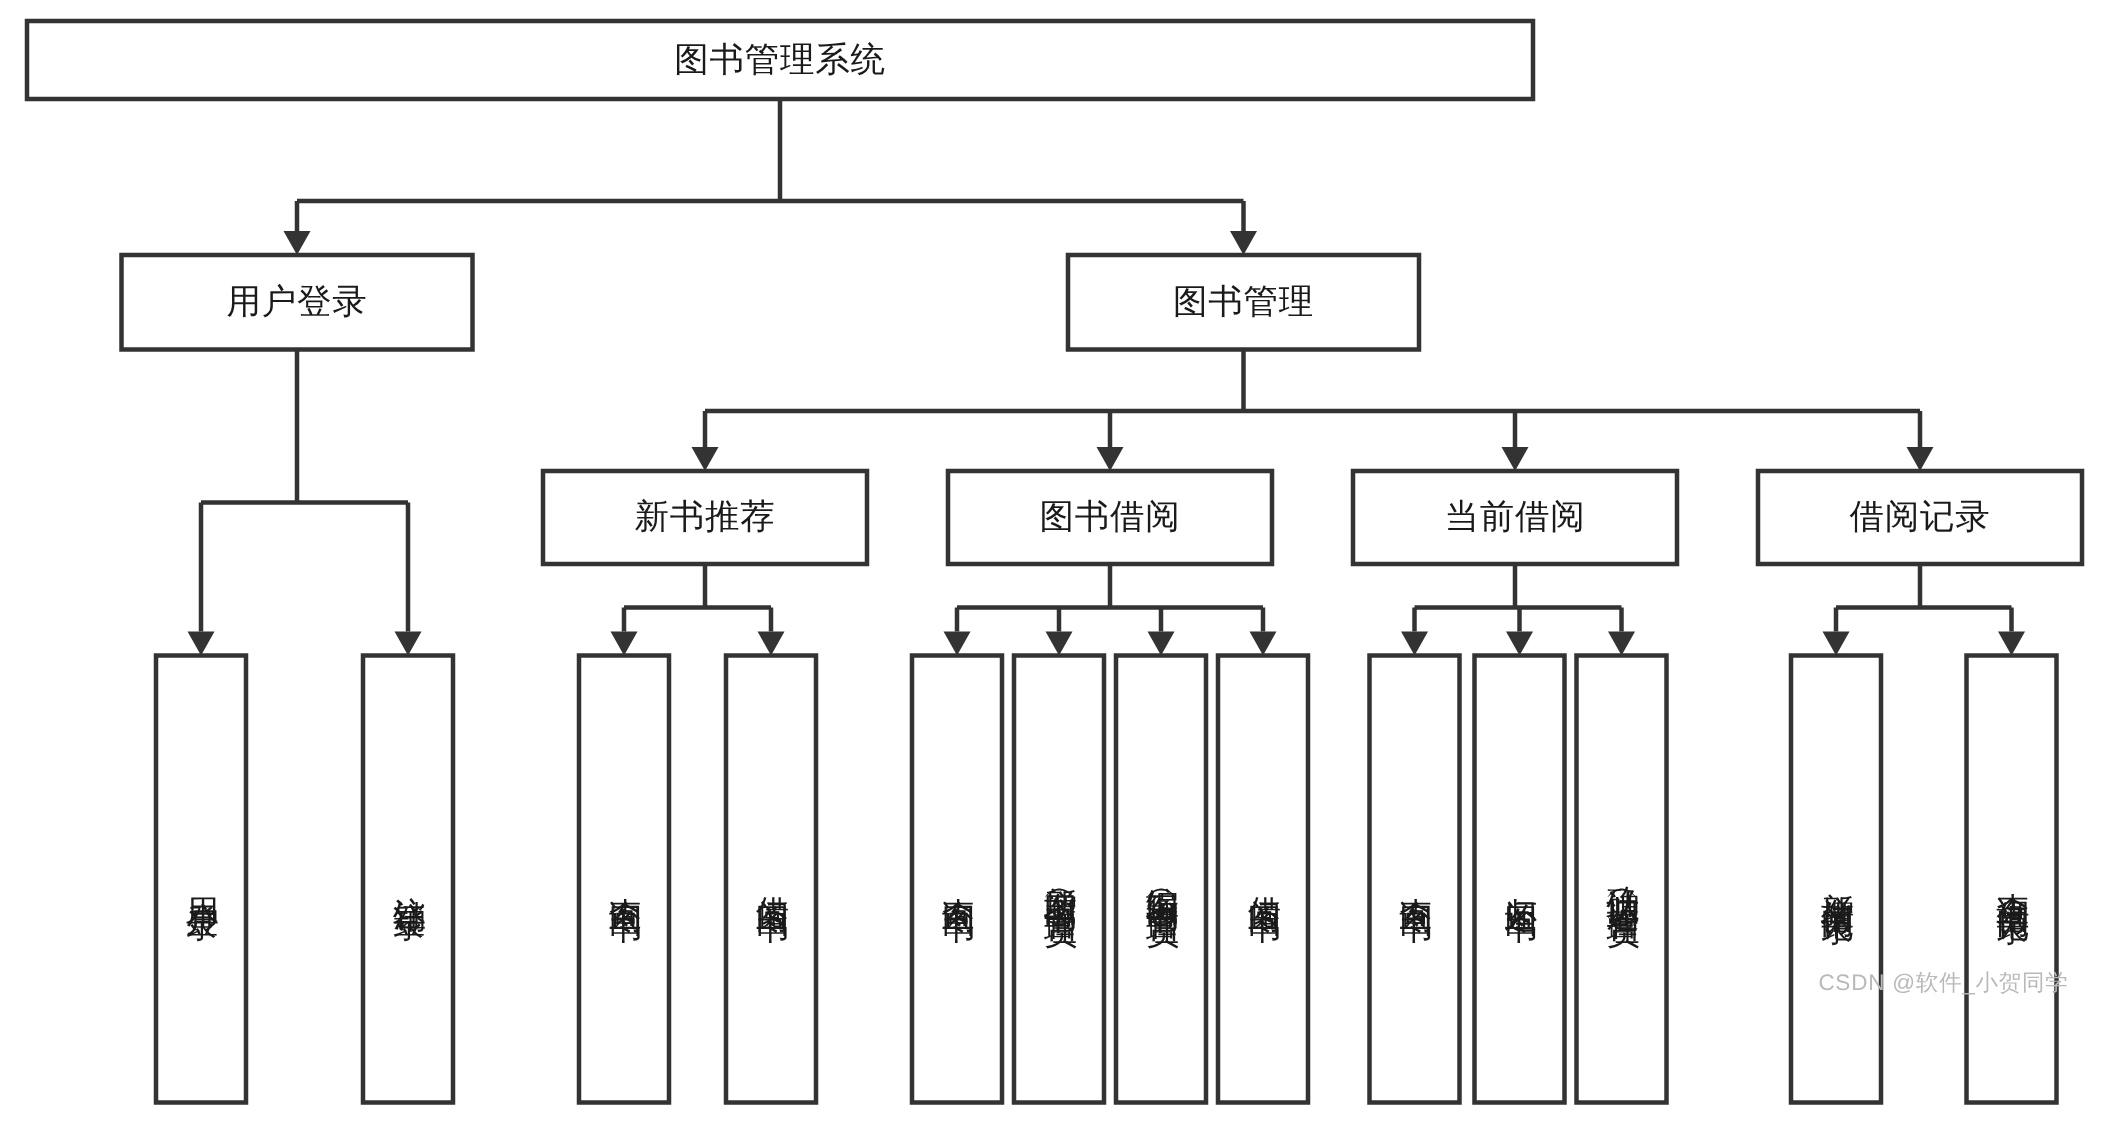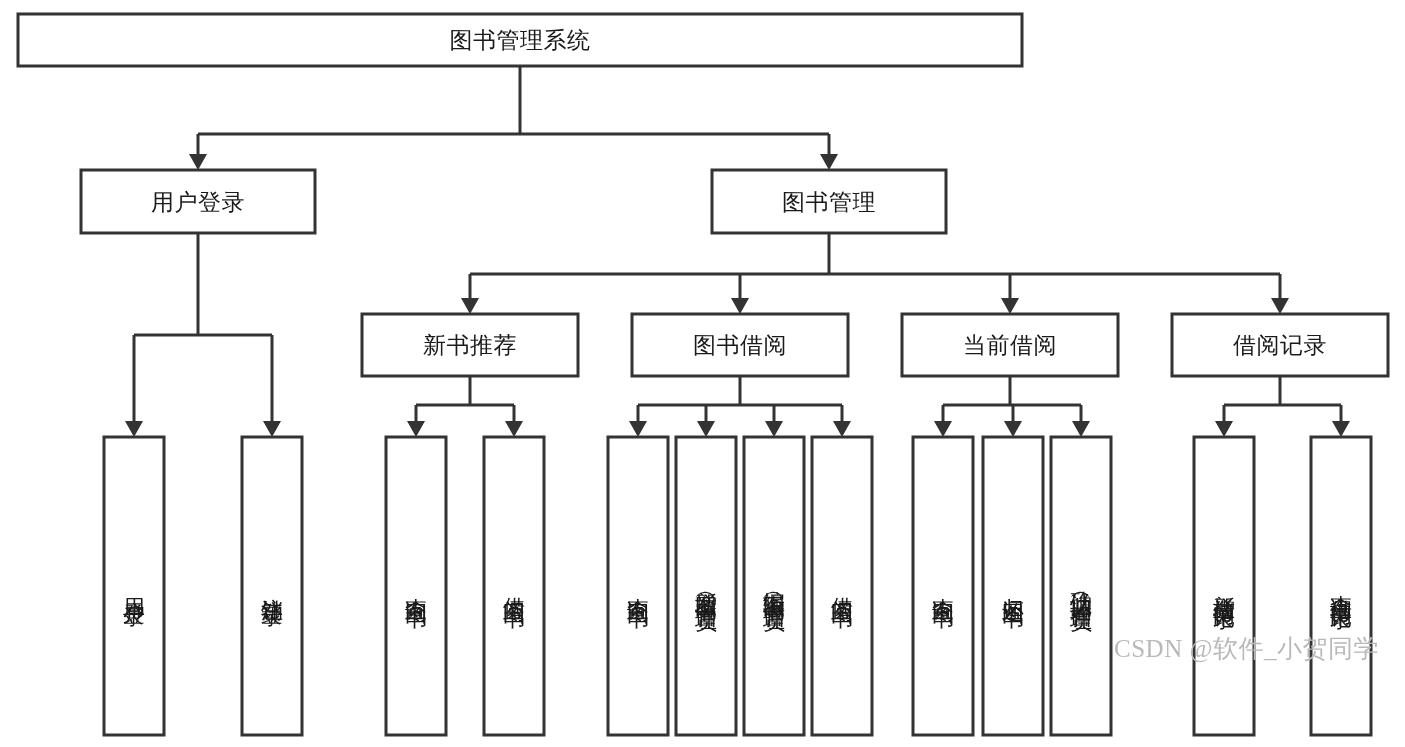--- a/index.html
+++ b/index.html
@@ -79,22 +79,22 @@
     line-height: 1.18;
     color: #1a1a1a;
     letter-spacing: 3px;
     white-space: nowrap;
     text-align: center;
   }
   .watermark {
     position: absolute;
     right: 26px;
     bottom: 6px;
-    font-family: Liberation Serif, serif;
-    font-size: 25px;
+    font-family: Liberation Sans, sans-serif;
+    font-size: 15px;
     color: #b9b9b9;
     letter-spacing: 0.5px;
     white-space: nowrap;
     pointer-events: none;
     user-select: none;
     margin-left: 16px;
   }
 </style>
 </head>
 <body>

